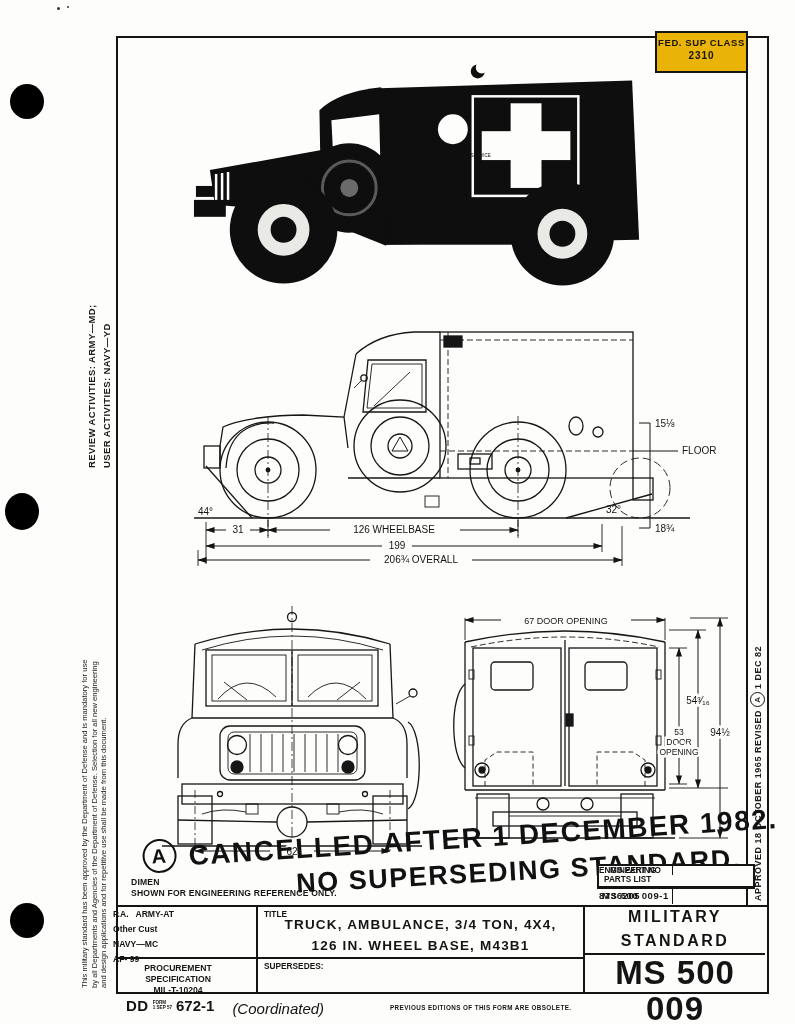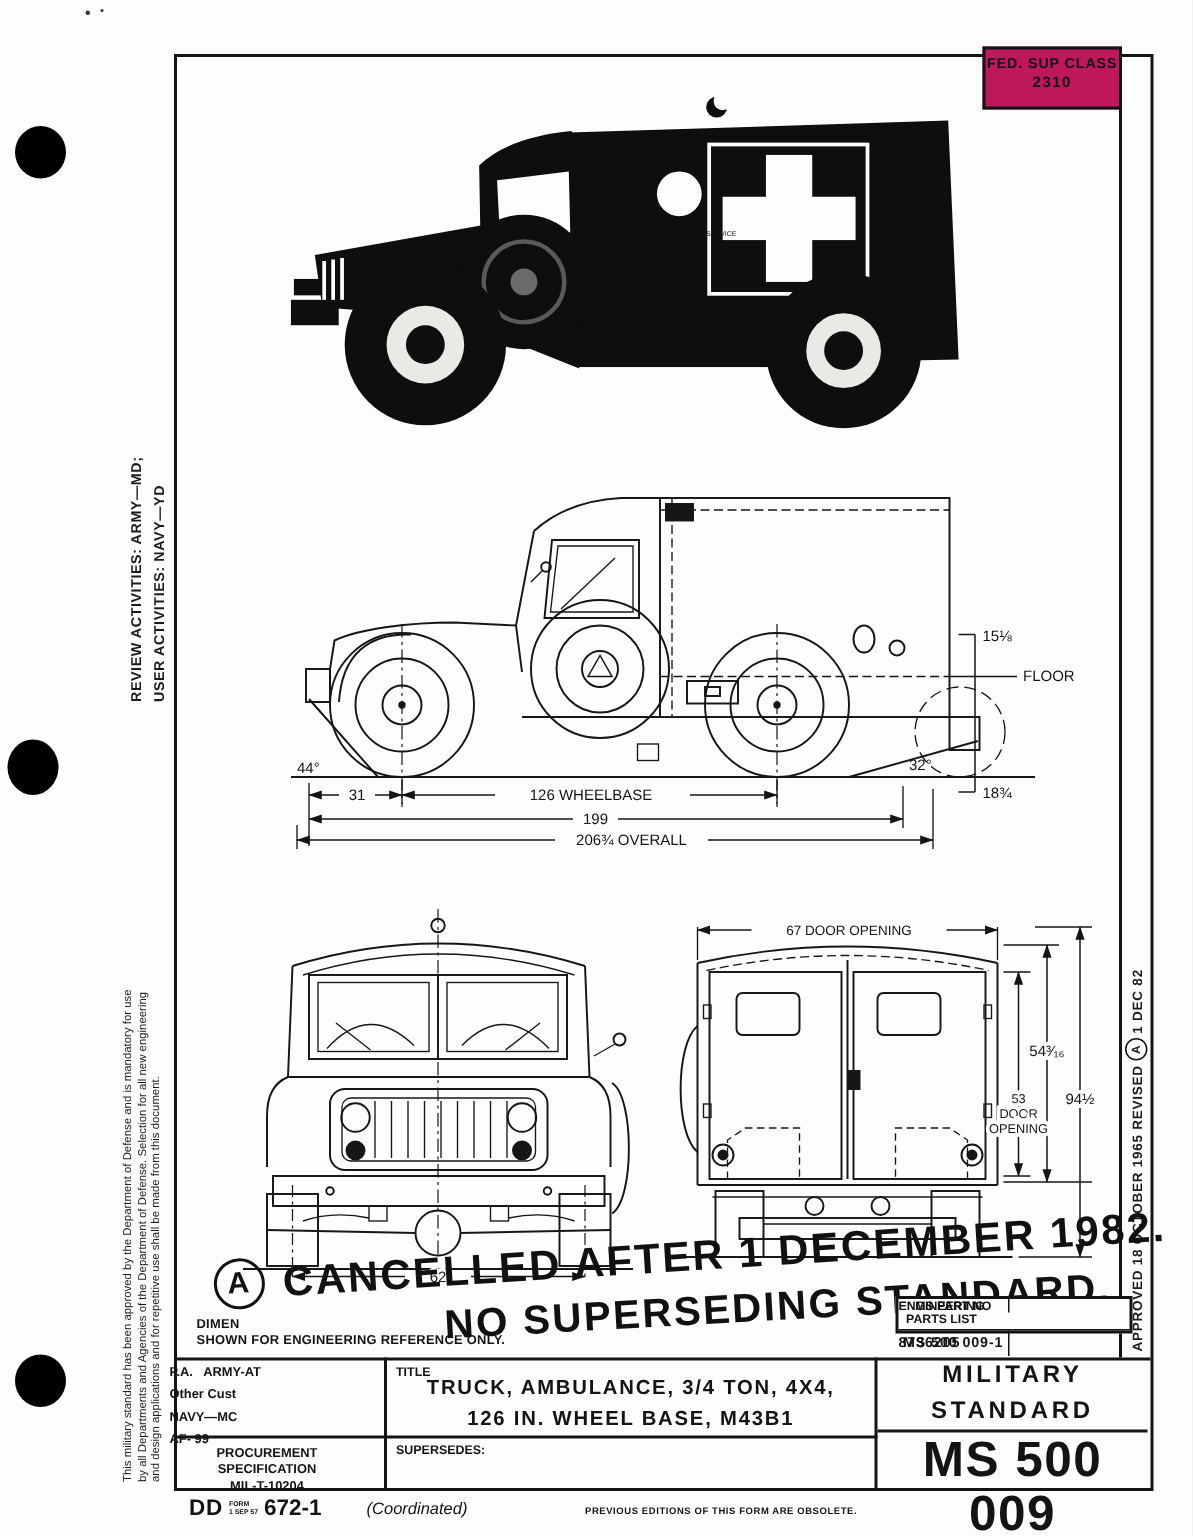--- a/index.html
+++ b/index.html
@@ -13,21 +13,21 @@
   
   .punch{background:#000;border-radius:50%;}
   
   .vt{position:absolute;white-space:nowrap;transform-origin:0 0;transform:rotate(-90deg);}
   .vt-review{font-size:9.5px;line-height:15px;letter-spacing:.4px;font-weight:bold;color:#1b1b1b;}
   .vt-disc{font-size:7.6px;line-height:9.6px;color:#1b1b1b;}
   .vt-appr{font-size:9px;letter-spacing:.5px;font-weight:bold;color:#1b1b1b;display:flex;align-items:center;gap:3px;}
   .circ{display:inline-block;width:13px;height:13px;border:1.2px solid #141414;border-radius:50%;
         text-align:center;line-height:13px;font-size:8px;font-weight:bold;}
   
-  .fedbox{border:2px solid #141414;text-align:center;background:#be185d;}
+  .fedbox{border:2px solid #141414;text-align:center;background:#eab308;}
   .fedbox .l1{font-size:9.5px;font-weight:bold;letter-spacing:.6px;margin-top:4px;}
   .fedbox .l2{font-size:10px;font-weight:bold;letter-spacing:1px;margin-top:2px;}
   
   .cancel1,.cancel2{font-weight:600;letter-spacing:1.5px;color:#111;white-space:nowrap;}
   .cancel1{font-size:28px;transform:rotate(-3.6deg);}
   .cancel2{font-size:27px;transform:rotate(-3.2deg);}
   .circ-big{display:inline-block;width:30px;height:30px;border:2.5px solid #111;border-radius:50%;
         text-align:center;line-height:30px;font-size:20px;font-weight:bold;margin-right:12px;vertical-align:4px;}
   
   .note{font-size:8.6px;font-weight:bold;line-height:11px;letter-spacing:.2px;}
@@ -45,21 +45,21 @@
   .pa-row{font-size:8.6px;font-weight:bold;line-height:12px;padding:3px 0 0 5px;}
   .proc{text-align:center;font-size:8.6px;font-weight:bold;line-height:11px;padding-top:4px;}
   .titlebig{font-size:13.5px;font-weight:bold;letter-spacing:1.2px;text-align:center;line-height:21px;}
   .milstd{font-size:16px;font-weight:bold;letter-spacing:2.5px;text-align:center;line-height:24px;}
   .msnum{font-size:33px;font-weight:bold;letter-spacing:1px;text-align:center;line-height:36px;}
   
   .ddform{display:flex;align-items:flex-start;gap:4px;}
   .dd-big{font-size:15px;font-weight:bold;letter-spacing:.5px;}
   .dd-small{font-size:4.6px;font-weight:bold;line-height:5px;margin-top:3px;text-align:left;}
   .dd-num{font-size:15px;font-weight:bold;}
-  .dd-coord{font-size:11px;font-style:italic;margin-left:26px;margin-top:3px;}
+  .dd-coord{font-size:15px;font-style:italic;margin-left:14px;margin-top:3px;}
   .obsolete{font-size:6.3px;font-weight:bold;letter-spacing:.4px;}
   
   svg{display:block;}
   svg text{font-family:"Liberation Sans",sans-serif;fill:#141414;stroke:none;}
   .halo{paint-order:stroke;stroke:#fdfdfb;stroke-width:5px;}
   .dust{background:#333;border-radius:50%;}
 </style>
 </head>
 <body>
 

